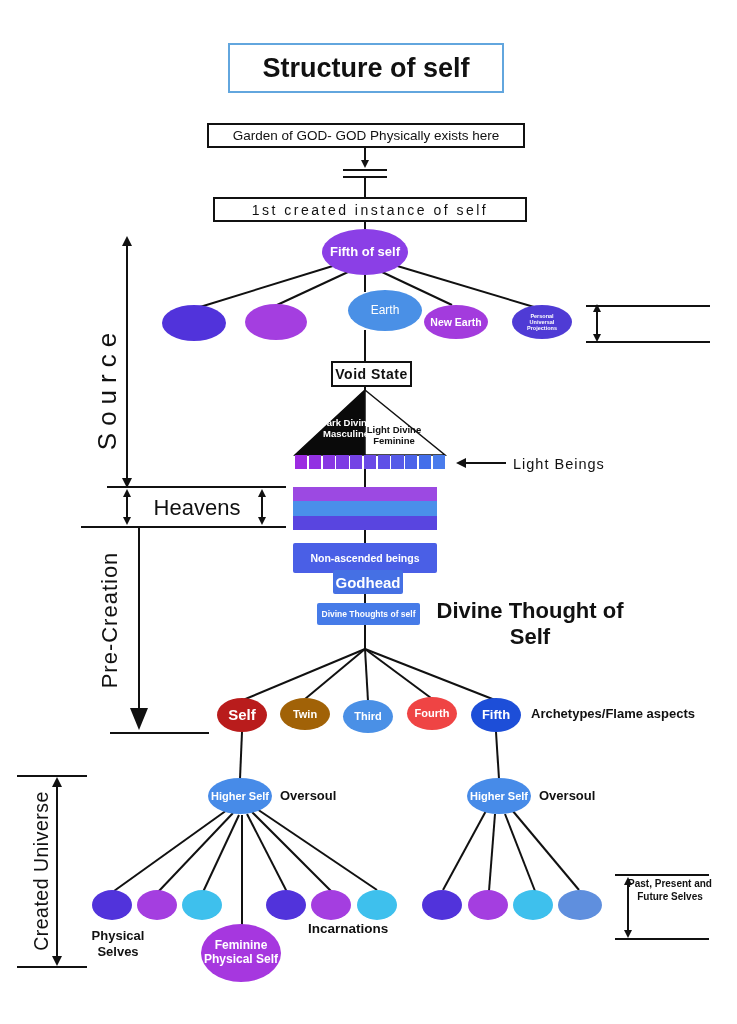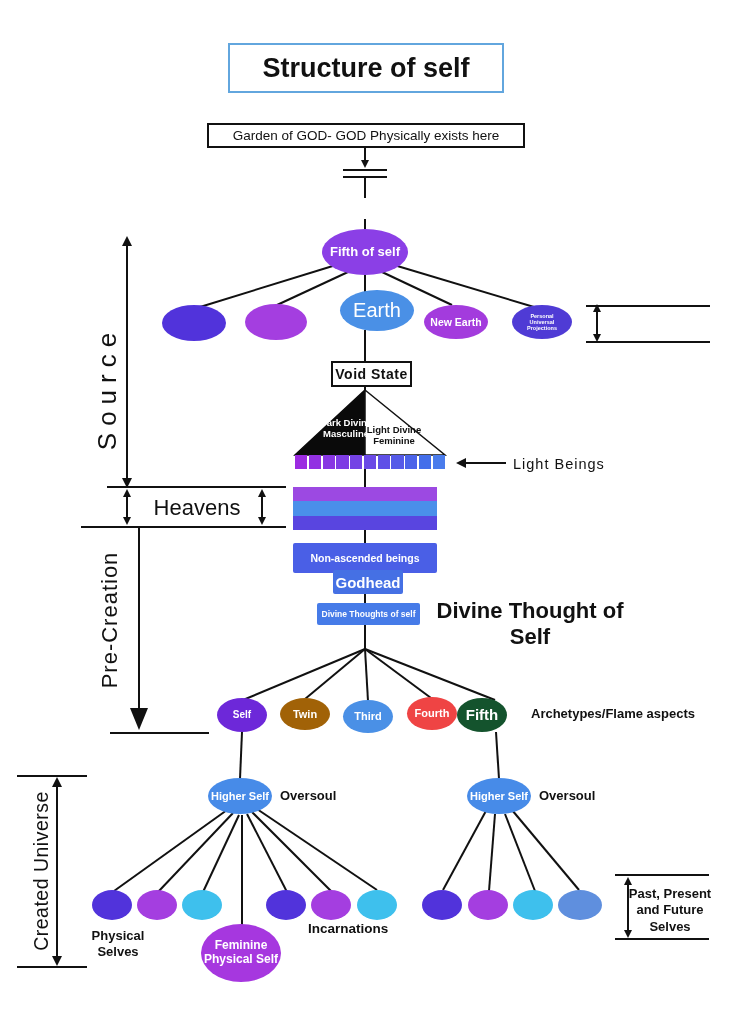--- a/index.html
+++ b/index.html
@@ -111,27 +111,30 @@
     <polygon points="365,390 445,455 365,455" fill="#ffffff" stroke="#111" stroke-width="1.5"></polygon>
   </svg>
 
   <div class="box" style="left: 228px; top: 43px; width: 272px; height: 46px; font-size: 27px; font-weight: 700; border-width: 2.5px; border-color: rgb(98, 166, 222);">
     <span>Structure of self</span>
   </div>
 
   <div class="box" style="left:207px;top:123px;width:314px;height:21px;font-size:13.5px;">
     <span>Garden of GOD- GOD Physically exists here</span>
   </div>
+  <div class="box" style="left:213px;top:197px;width:310px;height:21px;font-size:14px;letter-spacing:2.5px;">
+    <span>1st created instance of self</span>
+  </div>
 
   <div class="ellipse" style="left: 322px; top: 229px; width: 86px; height: 46px; font-size: 13px; background: rgb(139, 63, 230);">
     <span>Fifth of self</span>
   </div>
   <div class="ellipse" style="left: 162px; top: 305px; width: 64px; height: 36px; background: rgb(81, 51, 219);"></div>
   <div class="ellipse" style="left: 245px; top: 304px; width: 62px; height: 36px; background: rgb(164, 62, 224);"></div>
-  <div class="ellipse" style="left: 340px; top: 290px; width: 74px; height: 41px; font-size: 20px; font-weight: 500; background: rgb(74, 144, 230);">
+  <div class="ellipse" style="left: 348px; top: 290px; width: 74px; height: 41px; font-size: 12px; font-weight: 500; background: rgb(74, 144, 230);">
     <span>Earth</span>
   </div>
   <div class="ellipse" style="left: 424px; top: 305px; width: 64px; height: 34px; font-size: 10.5px; background: rgb(163, 59, 221);">
     <span>New Earth</span>
   </div>
   <div class="ellipse" style="left: 512px; top: 305px; width: 60px; height: 34px; font-size: 5.5px; padding: 0px 7px; box-sizing: border-box; background: rgb(79, 59, 213);">
     <span>Personal Universal Projections</span>
   </div>
 
   <div class="box" style="left:331px;top:361px;width:77px;height:22px;font-size:14px;letter-spacing:0.5px;font-weight:600;">
@@ -166,33 +169,33 @@
     <span>Non-ascended beings</span>
   </div>
   <div class="bar" style="left: 333px; top: 570px; width: 70px; height: 24px; font-size: 15px; background: rgb(69, 112, 228);">
     <span>Godhead</span>
   </div>
   <div class="bar" style="left: 317px; top: 603px; width: 103px; height: 22px; font-size: 8.5px; background: rgb(70, 123, 232);">
     <span>Divine Thoughts of self</span>
   </div>
   <div class="lbl" style="left:432px;top:598px;width:196px;text-align:center;font-size:22px;line-height:1.2;">Divine Thought of Self</div>
 
-  <div class="ellipse" style="left: 217px; top: 698px; width: 50px; height: 34px; font-size: 10px; background: #6d28d9; text-align: right;">
+  <div class="ellipse" style="left: 217px; top: 698px; width: 50px; height: 34px; font-size: 15px; background: #b91c1c; text-align: right;">
     <span>Self</span>
   </div>
   <div class="ellipse" style="left: 280px; top: 698px; width: 50px; height: 32px; font-size: 11px; background: #a16207;">
     <span>Twin</span>
   </div>
   <div class="ellipse" style="left: 343px; top: 700px; width: 50px; height: 33px; font-size: 11px; background: rgb(74, 144, 230);">
     <span>Third</span>
   </div>
   <div class="ellipse" style="left: 407px; top: 697px; width: 50px; height: 33px; font-size: 11px; background: #ef4444;">
     <span>Fourth</span>
   </div>
-  <div class="ellipse" style="left: 457px; top: 698px; width: 50px; height: 34px; font-size: 15px; background: #14532d;">
+  <div class="ellipse" style="left: 471px; top: 698px; width: 50px; height: 34px; font-size: 13px; background: #1d4ed8;">
     <span>Fifth</span>
   </div>
   <div class="lbl" style="left:531px;top:706px;font-size:13px;white-space:nowrap;">Archetypes/Flame aspects</div>
 
   <div class="ellipse" style="left: 208px; top: 778px; width: 64px; height: 36px; font-size: 11px; background: rgb(71, 139, 232);">
     <span>Higher Self</span>
   </div>
   <div class="lbl" style="left:280px;top:788px;font-size:13px;">Oversoul</div>
   <div class="ellipse" style="left: 467px; top: 778px; width: 64px; height: 36px; font-size: 11px; background: rgb(71, 139, 232);">
     <span>Higher Self</span>
@@ -208,19 +211,19 @@
   <div class="lbl" style="left:84px;top:928px;width:68px;text-align:center;font-size:13px;">Physical Selves</div>
   <div class="ellipse" style="left: 201px; top: 924px; width: 80px; height: 58px; font-size: 12px; background: rgb(166, 55, 223);">
     <span>Feminine Physical Self</span>
   </div>
   <div class="lbl" style="left:308px;top:921px;font-size:13.5px;">Incarnations</div>
 
   <div class="ellipse" style="left: 422px; top: 890px; width: 40px; height: 30px; background: rgb(81, 51, 219);"></div>
   <div class="ellipse" style="left: 468px; top: 890px; width: 40px; height: 30px; background: rgb(164, 62, 224);"></div>
   <div class="ellipse" style="left: 513px; top: 890px; width: 40px; height: 30px; background: rgb(62, 192, 237);"></div>
   <div class="ellipse" style="left: 558px; top: 890px; width: 44px; height: 30px; background: rgb(95, 143, 222);"></div>
-  <div class="lbl" style="left:628px;top:878px;width:84px;text-align:center;font-size:13px;margin-top:8px;">Past, Present and Future Selves</div>
+  <div class="lbl" style="left:628px;top:878px;width:84px;text-align:center;font-size:10px;">Past, Present and Future Selves</div>
 
   <div class="vlabel" style="left:107px;top:388px;font-size:26px;letter-spacing:7px;">Source</div>
   <div class="vlabel" style="left:110px;top:620px;font-size:22px;letter-spacing:1px;">Pre-Creation</div>
   <div class="vlabel" style="left:41px;top:871px;font-size:19.5px;letter-spacing:0.5px;">Created Universe</div>
 
 </div>
 
 </body></html>

